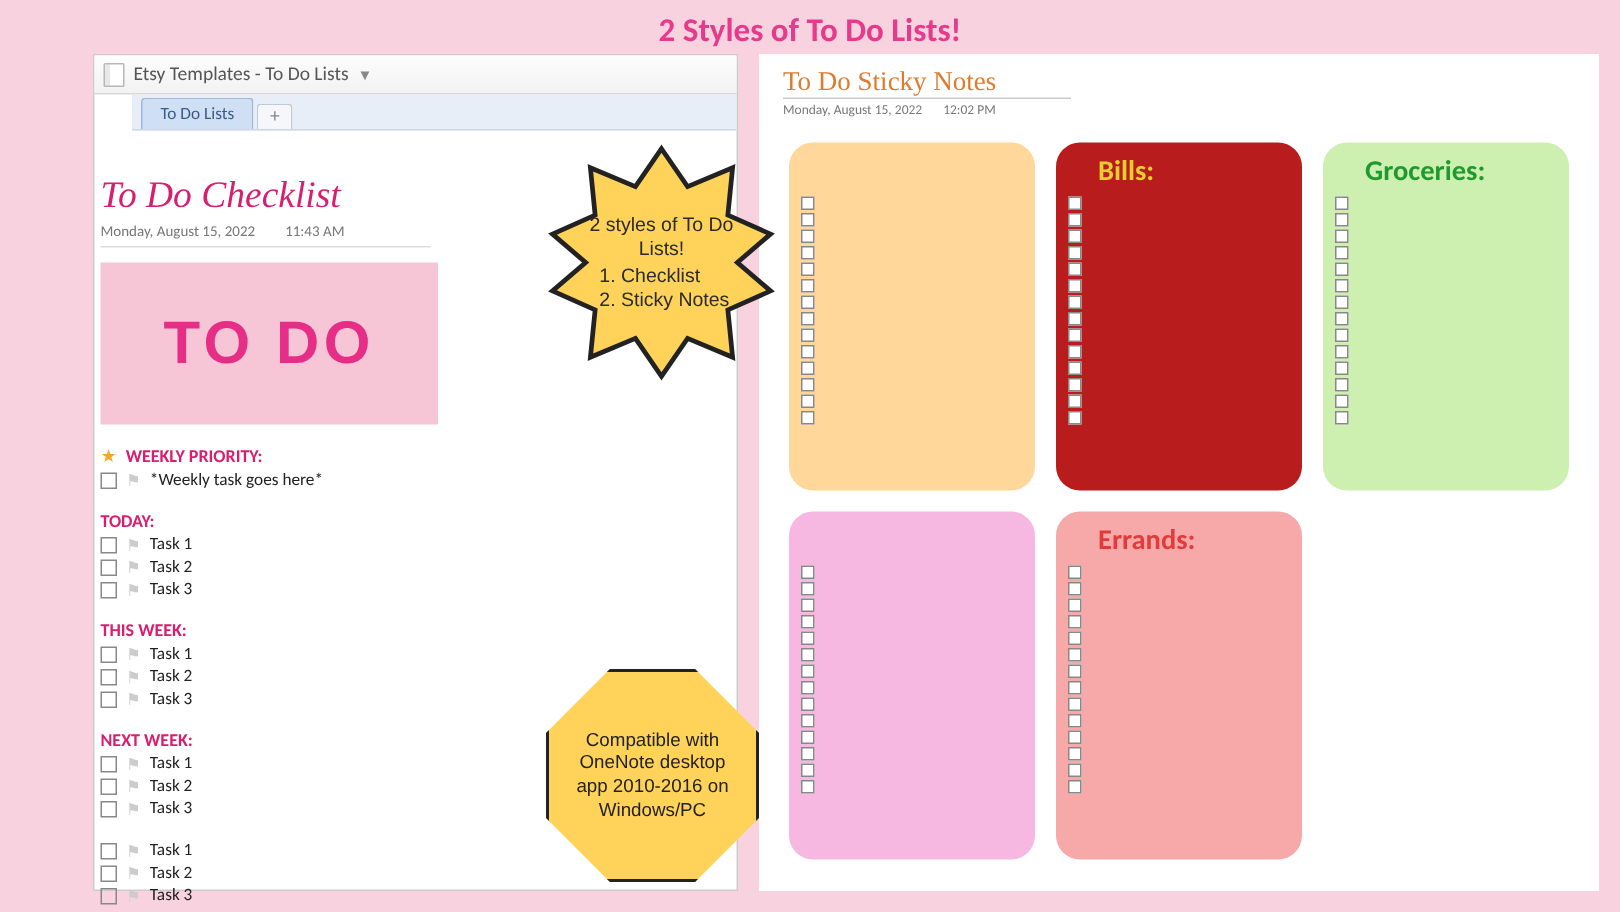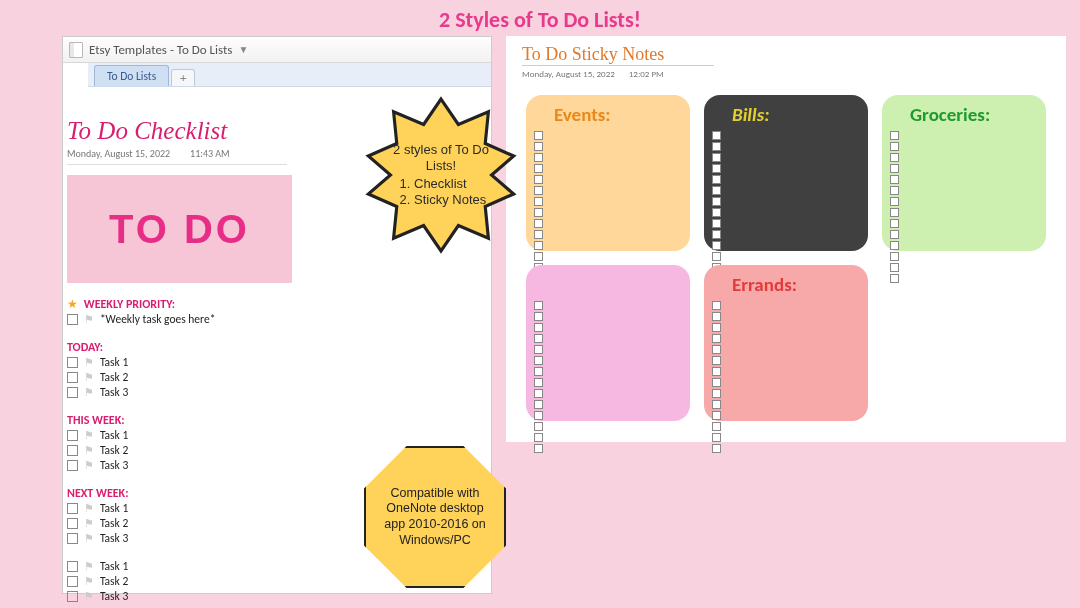--- a/index.html
+++ b/index.html
@@ -112,21 +112,21 @@
   }
   .cbx {
     width: 11px; height: 11px;
     border: 1px solid #888;
     flex: 0 0 auto;
   }
   
   .right-panel {
     position: absolute;
     left: 506px; top: 36px;
-    width: 560px; height: 406px;
+    width: 560px; height: 558px;
     background: #fff;
   }
   .rp-head {
     padding: 8px 16px 4px;
   }
   .rp-title {
     font-family: Georgia, serif;
     color: #e07a2c;
     font-size: 18px;
     border-bottom: 1px solid #ccc;
@@ -154,21 +154,21 @@
   }
   .sticky .st-title { font-size: 19px; margin-bottom: 4px; text-align: left; padding-left: 18px;}
   .st-checks {
     position: absolute; left: 8px; top: 36px;
     display: flex; flex-direction: column; gap: 2px;
   }
   .st-checks .scb {
     width: 9px; height: 9px; border: 1px solid #888; background: #fff;
   }
   .st-events   { background:#ffd79a; } .st-events   .st-title{color:#e8891b;}
-  .st-bills    { background:#404040;font-style:italic; } .st-bills    .st-title{color:#e4cf2f;}
+  .st-bills    { background:#b91c1c; } .st-bills    .st-title{color:#e4cf2f;}
   .st-groc     { background:#cdf0b0; } .st-groc     .st-title{color:#1f9a2e;}
   .st-tobuy    { background:#bfeef0; } .st-tobuy    .st-title{color:#1fa6d4;}
   .st-bday     { background:#f6b8e0; } .st-bday     .st-title{color:#e0409d; font-size:16px; text-align:center; padding-left:0;}
   .st-errands  { background:#f7a9a9; } .st-errands  .st-title{color:#e23b3b;}
   
   .starburst {
     position: absolute;
     left: 362px; top: 96px;
     width: 158px; height: 158px;
     display: flex; align-items: center; justify-content: center;
@@ -321,21 +321,20 @@
 <div class="right-panel">
   <div class="rp-head">
     <div class="rp-title">To Do Sticky Notes</div>
     <div class="rp-meta">
       <span>Monday, August 15, 2022</span>
       <span>12:02 PM</span>
     </div>
   </div>
   <div class="sticky-grid">
     <div class="sticky st-events">
-      <div class="st-title">Events:</div>
       <div class="st-checks">
           <div class="scb"></div>
           <div class="scb"></div>
           <div class="scb"></div>
           <div class="scb"></div>
           <div class="scb"></div>
           <div class="scb"></div>
           <div class="scb"></div>
           <div class="scb"></div>
           <div class="scb"></div>

